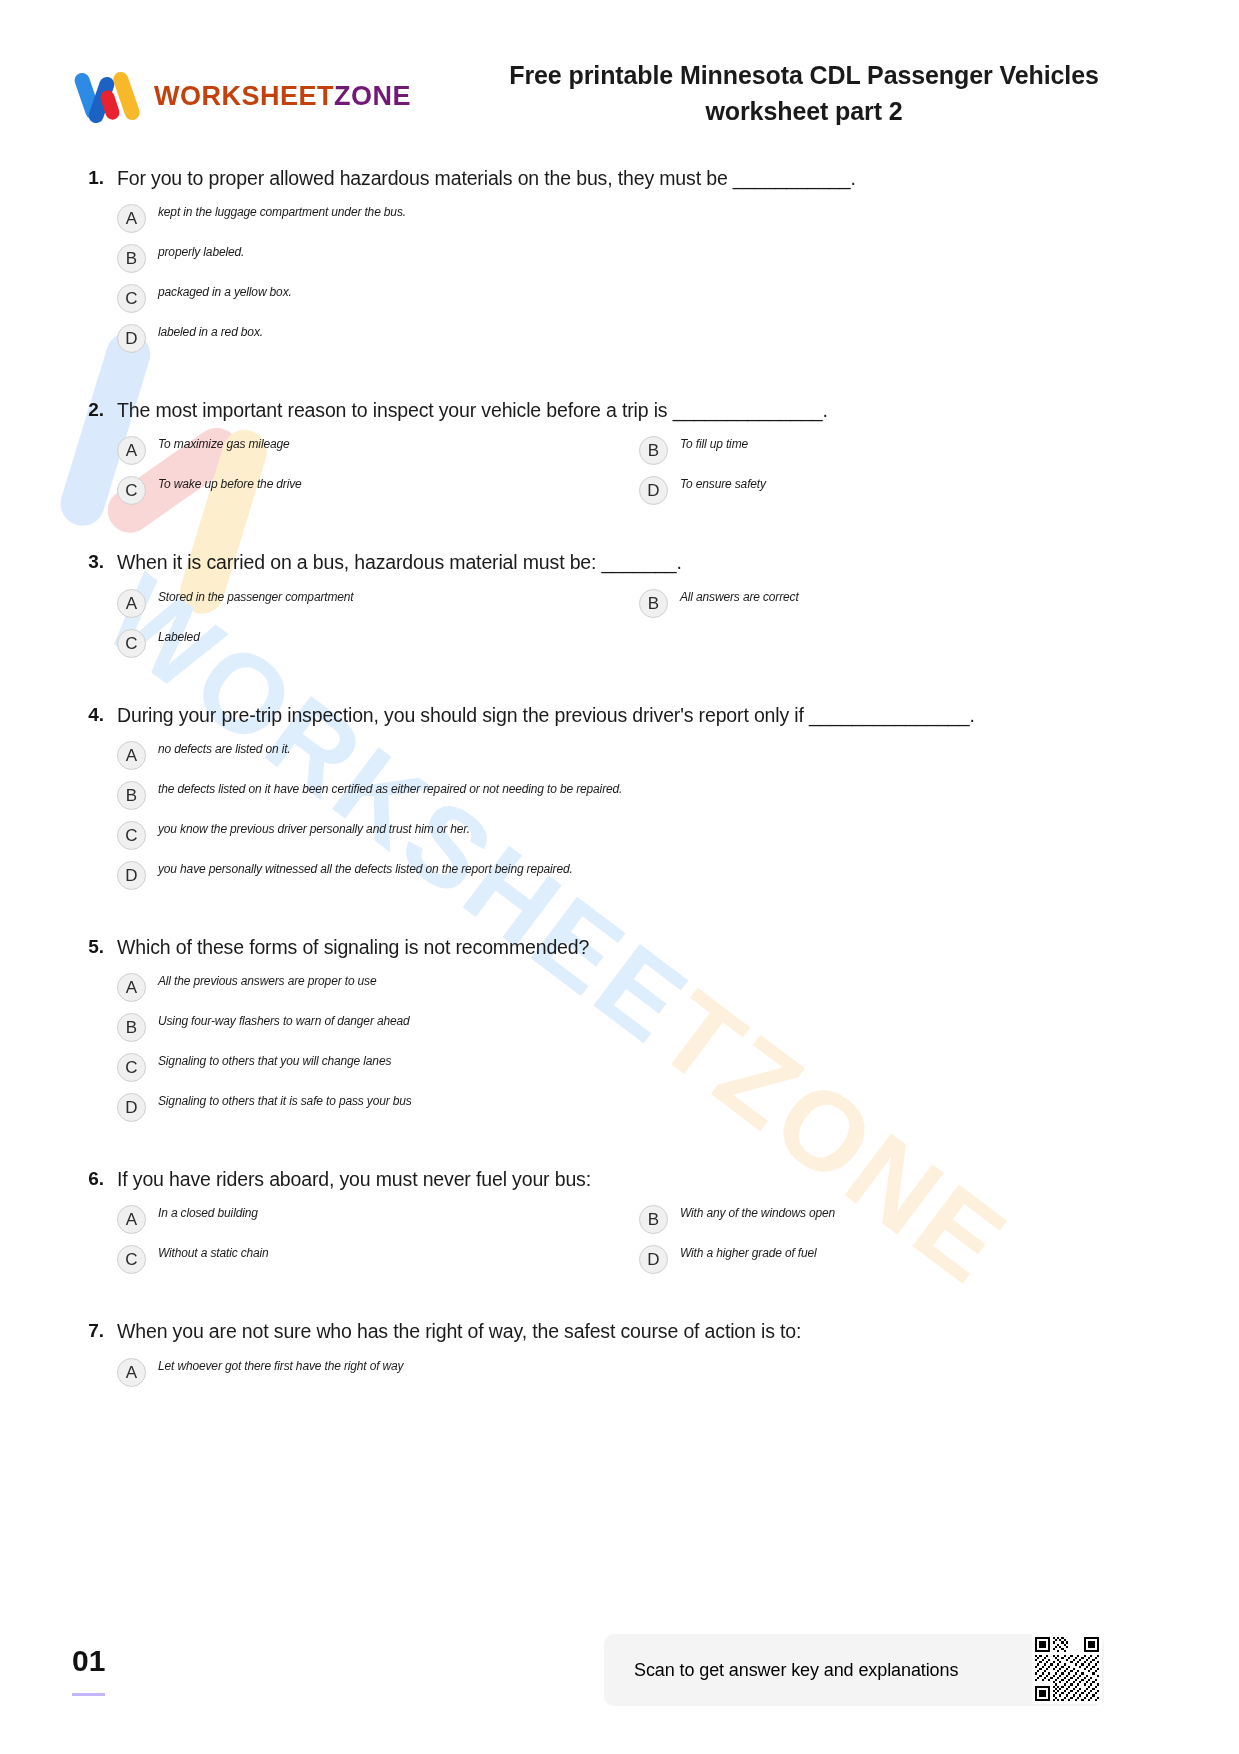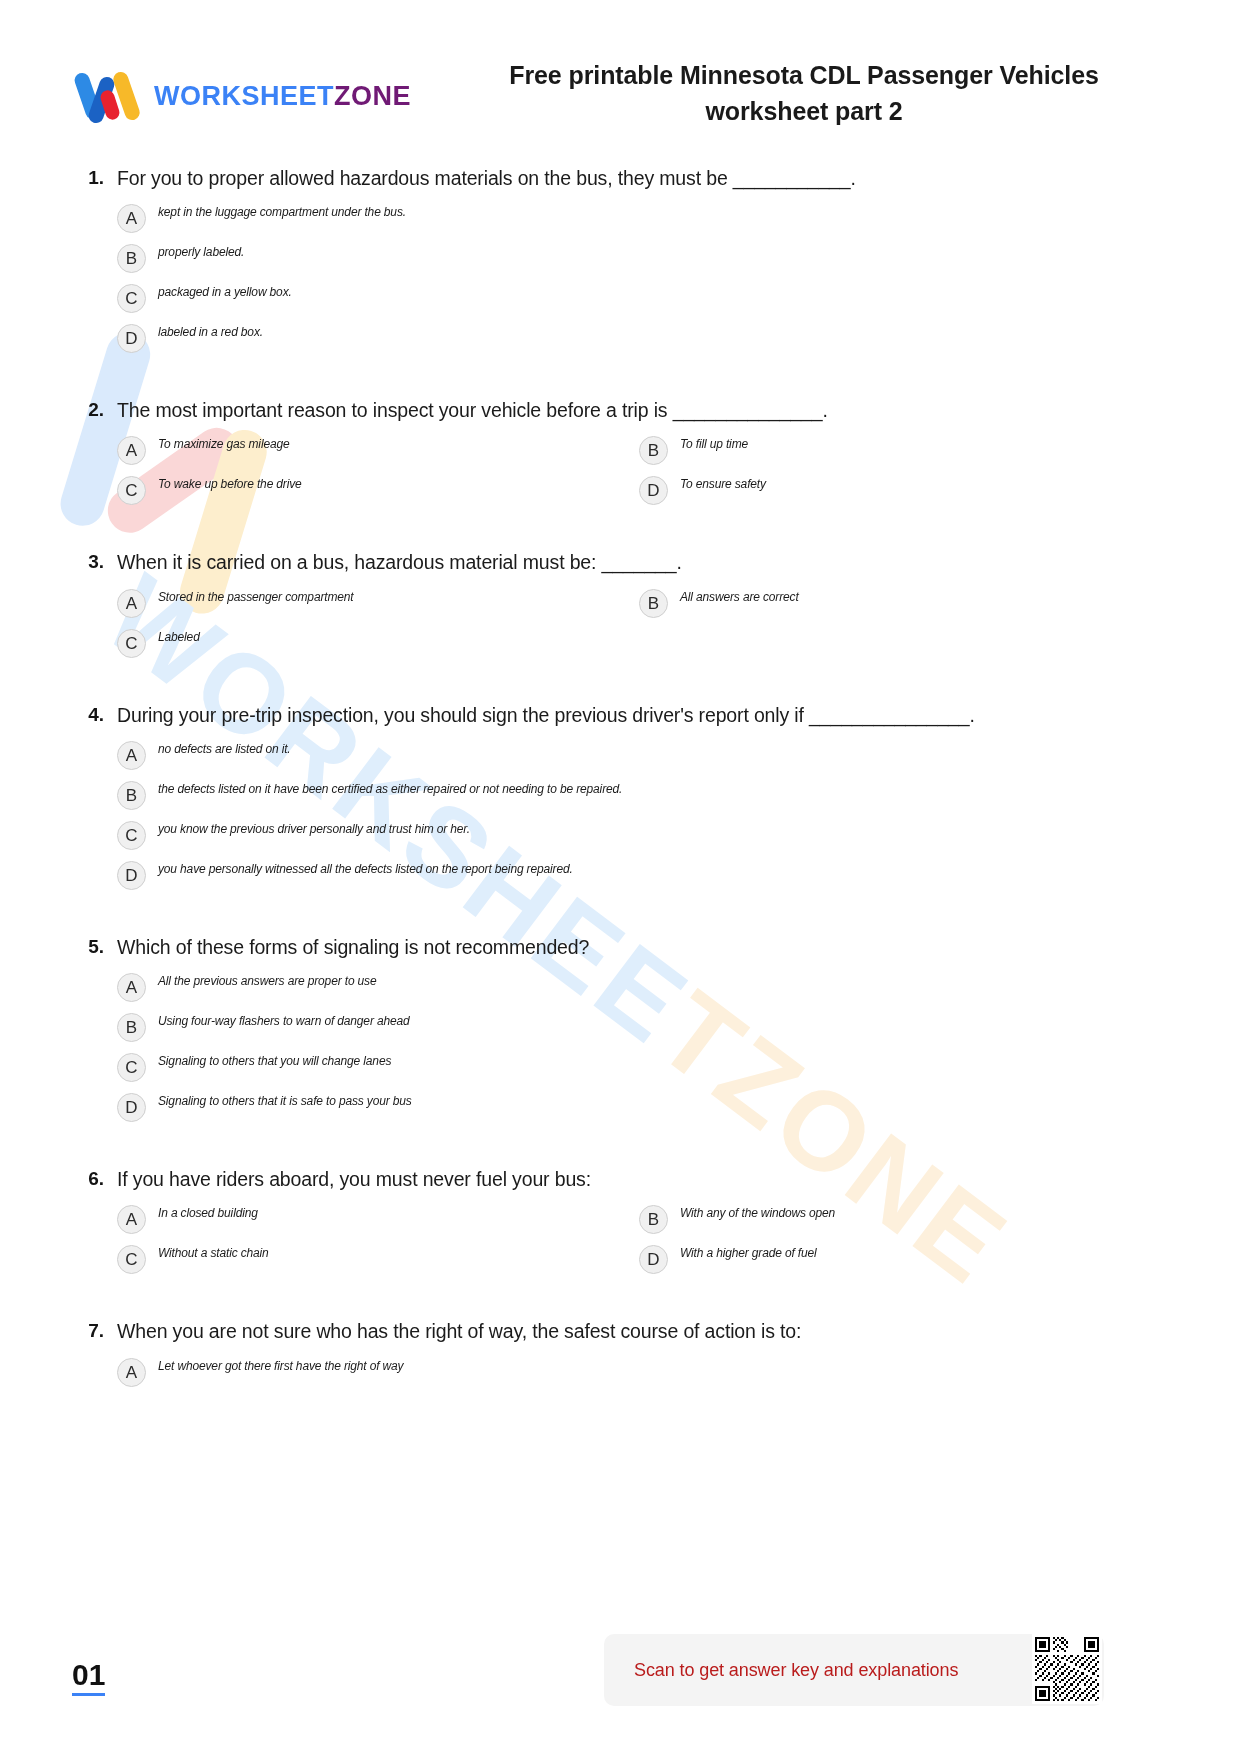--- a/index.html
+++ b/index.html
@@ -92,21 +92,21 @@
   .lg1 { width: 15px; height: 48px; background: #2d8ae5; left: 2px;  top: 4px;  transform: rotate(-19deg); }
   .lg2 { width: 15px; height: 48px; background: #1b62c4; left: 16px; top: 8px;  transform: rotate(19deg); }
   .lg3 { width: 14px; height: 30px; background: #e8222f; left: 25px; top: 22px; transform: rotate(-18deg); }
   .lg4 { width: 15px; height: 50px; background: #f7b929; left: 41px; top: 3px;  transform: rotate(-19deg); }
   .logo-text {
     font-size: 27px;
     font-weight: 700;
     letter-spacing: 0.5px;
     line-height: 1;
   }
-  .lt-blue { color: #3b82f6; }
+  .lt-blue { color: #c2410c; }
   .lt-orange { color: #701a75; }
 
   .doc-title {
     flex: 1 1 auto;
     text-align: center;
     font-size: 25px;
     font-weight: 700;
     line-height: 1.42;
     color: #1a1a1a;
     padding: 0 10px 0 48px;
@@ -191,40 +191,40 @@
     height: 200px;
     z-index: 3;
   }
   .page-num {
     position: absolute;
     left: 72px;
     bottom: 58px;
     font-size: 30px;
     font-weight: 700;
     color: #111;
-    border-bottom: 3px solid #3b82f6;
-    padding-bottom: 2px;
+    border-bottom: 3px solid #c4b5fd;
+    padding-bottom: 16px;
     line-height: 1.1;
   }
   .scan-box {
     position: absolute;
     right: 135px;
     bottom: 48px;
     width: 500px;
     height: 72px;
     background: #f4f4f4;
     border-radius: 10px;
     display: flex;
     align-items: center;
     justify-content: flex-start;
     padding-left: 30px;
   }
   .scan-text {
     font-size: 18px;
-    color: #b91c1c;
+    color: #000000;
     letter-spacing: -0.1px;
   }
   .qr {
     position: absolute;
     right: 137px;
     bottom: 50px;
     width: 70px;
     height: 70px;
     background: #ffffff;
     padding: 3px;

